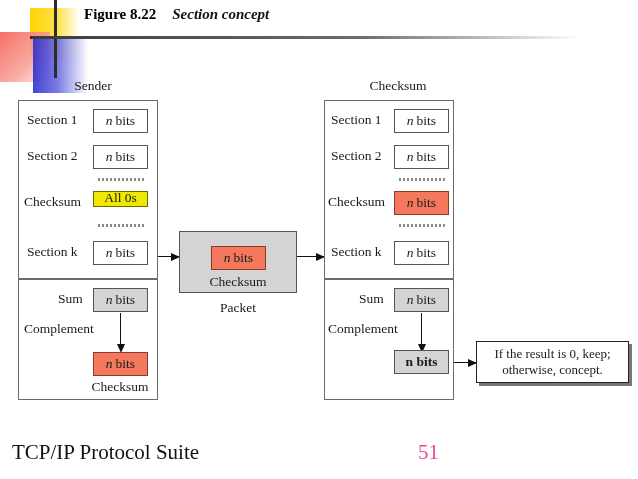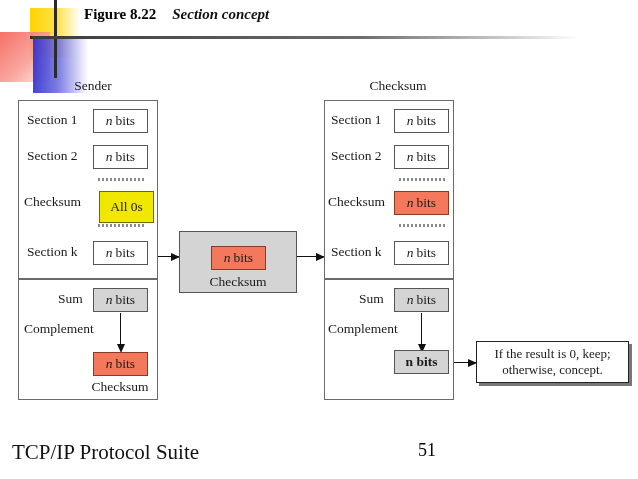--- a/index.html
+++ b/index.html
@@ -58,21 +58,21 @@
   
   .packet{position:absolute;background:#d4d4d4;border:1.6px solid #555555;box-sizing:border-box;}
 
   
   .callout{position:absolute;background:#ffffff;border:1.6px solid #222222;box-sizing:border-box;
     box-shadow:3px 3px 0 #777777;display:flex;flex-direction:column;align-items:center;
     justify-content:center;font-size:13px;line-height:1.25;text-align:center;padding:3px 6px;}
 
   
   .footer-title{position:absolute;left:12px;top:440px;font-size:21px;color:#111111;white-space:nowrap;}
-  .footer-page{position:absolute;left:418px;top:440px;font-size:18px;color:#000000;}
+  .footer-page{position:absolute;left:418px;top:440px;font-size:21px;color:#ec4899;}
 </style>
 </head>
 <body>
 
 <div class="slide">
 
   <div class="deco">
     <div class="sq-yellow"></div>
     <div class="sq-red"></div>
     <div class="sq-blue"></div>
@@ -97,21 +97,21 @@
 
   <div class="lbl" style="left:27px;top:148px;">Section 2</div>
   <div class="bitbox bx-white" style="left:93px;top:145px;width:55px;height:24px;">
     <span class="n">n</span>
       <span>bits</span>
   </div>
 
   <div class="dots" style="left:97px;top:178px;width:48px;"></div>
 
   <div class="lbl" style="left:24px;top:194px;">Checksum</div>
-  <div class="bitbox bx-yellow" style="left:99px;top:191px;width:55px;height:32px;">
+  <div class="bitbox bx-yellow" style="left:93px;top:191px;width:55px;height:16px;align-items:flex-end;">
     <span>All 0s</span>
   </div>
 
   <div class="dots" style="left:97px;top:224px;width:48px;"></div>
 
   <div class="lbl" style="left:27px;top:244px;">Section k</div>
   <div class="bitbox bx-white" style="left:93px;top:241px;width:55px;height:24px;">
     <span class="n">n</span>
       <span>bits</span>
   </div>
@@ -131,20 +131,21 @@
 
   <div class="arrow-h" style="left:158px;top:256px;width:21px;"></div>
   <div class="arrow-h" style="left:297px;top:256px;width:27px;"></div>
 
   <div class="packet" style="left:179px;top:231px;width:118px;height:62px;"></div>
   <div class="bitbox bx-salmon" style="left:211px;top:246px;width:55px;height:24px;">
     <span class="n">n</span>
       <span>bits</span>
   </div>
   <div class="cap" style="left:188px;top:274px;width:100px;">Checksum</div>
+  <div class="cap" style="left:188px;top:300px;width:100px;">Packet</div>
 
   <div class="cap" style="left:343px;top:78px;width:110px;">Checksum</div>
   <div class="panel" style="left:324px;top:100px;width:130px;height:300px;"></div>
   <div class="divider" style="left:324px;top:278px;width:130px;"></div>
 
   <div class="lbl" style="left:331px;top:112px;">Section 1</div>
   <div class="bitbox bx-white" style="left:394px;top:109px;width:55px;height:24px;">
     <span class="n">n</span>
       <span>bits</span>
   </div>

